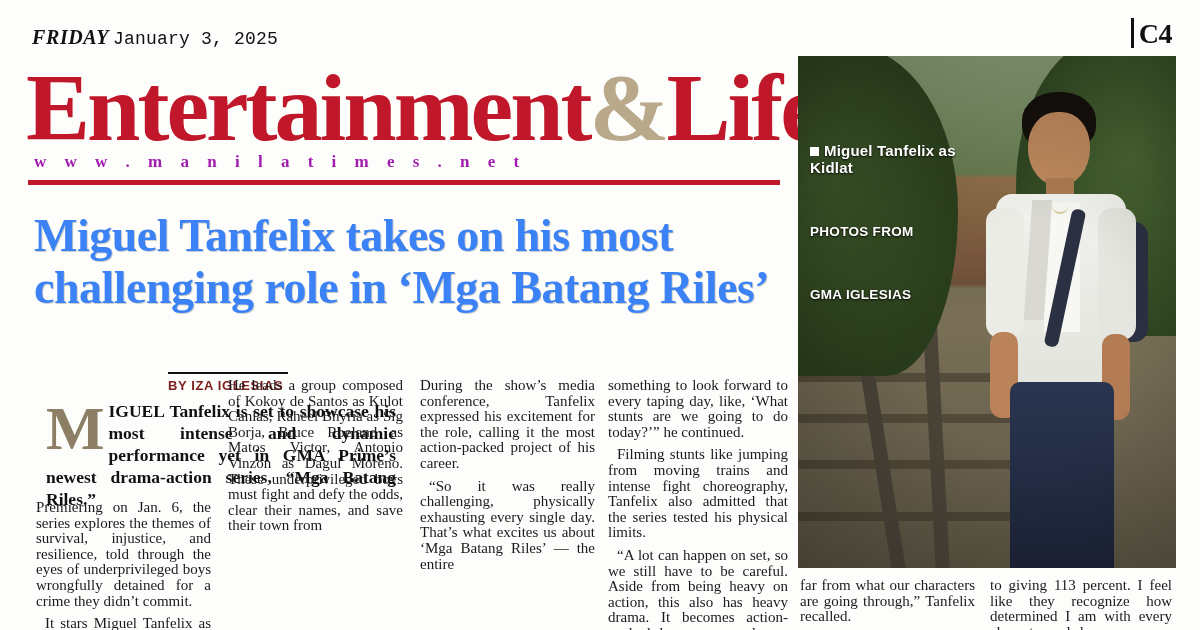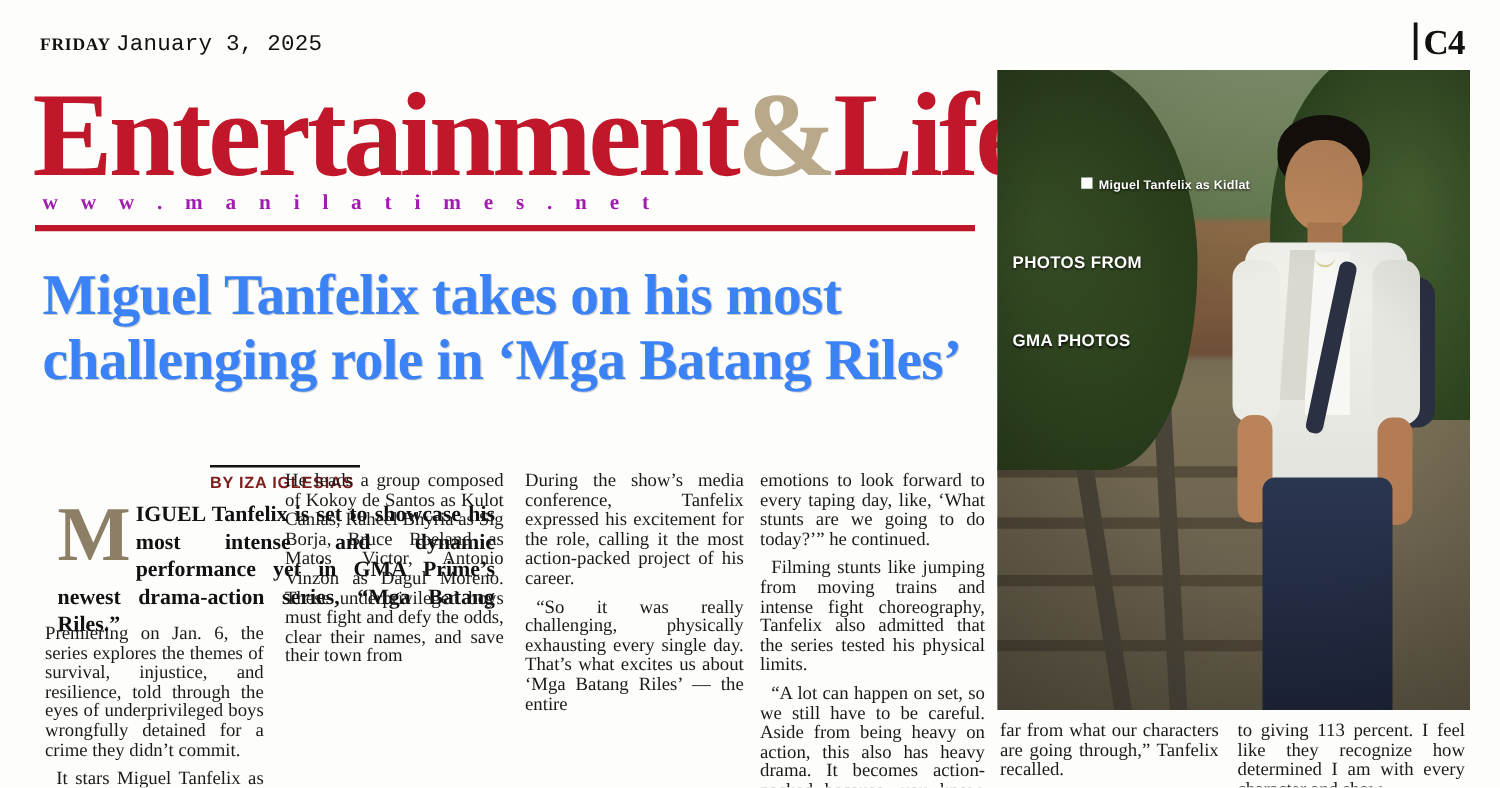--- a/index.html
+++ b/index.html
@@ -22,22 +22,23 @@
     position: absolute;
     left: 32px; top: 26px;
     font-family: "Liberation Serif", serif;
     font-size: 15px;
     color: #111;
     letter-spacing: .2px;
     white-space: nowrap;
   }
   .dateline .day {
     font-weight: bold;
-    font-size: 14px;
+    font-size: 20px;
     letter-spacing: .6px;
+    font-style: italic;
   }
   .dateline .date {
     font-size: 18px;
     font-family: Liberation Mono, monospace;
   }
 
   .pagenum {
     position: absolute;
     right: 28px; top: 18px;
     font-family: "Liberation Serif", serif;
@@ -283,25 +284,24 @@
 
   .photo-caption {
     position: absolute;
     left: 810px; top: 142px;
     width: 190px;
     font-family: "Liberation Sans", sans-serif;
     color: #ffffff;
     text-shadow: 0 1px 2px rgba(0,0,0,.9);
   }
   .photo-caption .cap-line {
-    font-size: 10px;
+    font-size: 15px;
     font-weight: bold;
     letter-spacing: .2px;
     margin-bottom: 3px;
-    text-align: right;
   }
   .photo-caption .sq {
     display: inline-block;
     width: 9px; height: 9px;
     background: #fff;
     margin-right: 5px;
   }
   .photo-caption .credit {
     font-size: 13.5px;
     font-weight: bold;
@@ -348,21 +348,21 @@
   <div class="col" id="col2">
     <p>He leads a group composed of Kokoy de Santos as Kulot Canlas, Raheel Bhyria as Sig Borja, Bruce Roeland as Matos Victor, Antonio Vinzon as Dagul Moreno. These underprivileged boys must fight and defy the odds, clear their names, and save their town from</p>
   </div>
 
   <div class="col" id="col3">
     <p>During the show’s media conference, Tanfelix expressed his excitement for the role, calling it the most action-packed project of his career.</p>
     <p>“So it was really challenging, physically exhausting every single day. That’s what excites us about ‘Mga Batang Riles’ — the entire</p>
   </div>
 
   <div class="col" id="col4">
-    <p>emotions to look forward to every taping day, like, ‘What stunts are we going to do today?’” he continued.</p>
+    <p>something to look forward to every taping day, like, ‘What stunts are we going to do today?’” he continued.</p>
     <p>Filming stunts like jumping from moving trains and intense fight choreography, Tanfelix also admitted that the series tested his physical limits.</p>
     <p>“A lot can happen on set, so we still have to be careful. Aside from being heavy on action, this also has heavy drama. It becomes action-packed because, you know, men often resort to physicality when emotions become overwhelming, right? This is the most</p>
   </div>
 
   <div class="col" id="col5">
     <p>far from what our characters are going through,” Tanfelix recalled.</p>
 
   </div>
 
   <div class="col" id="col6">
@@ -400,16 +400,16 @@
     </div>
 
     <div class="blur-veil"></div>
   </div>
 
   <div class="photo-caption">
     <div class="cap-line">
       <span class="sq"></span><span>Miguel Tanfelix as Kidlat</span>
     </div>
     <div class="credit">PHOTOS FROM</div>
-    <div class="credit">GMA PHOTOS</div>
+    <div class="credit">GMA IGLESIAS</div>
   </div>
 
 </div>
 
 </body></html>

